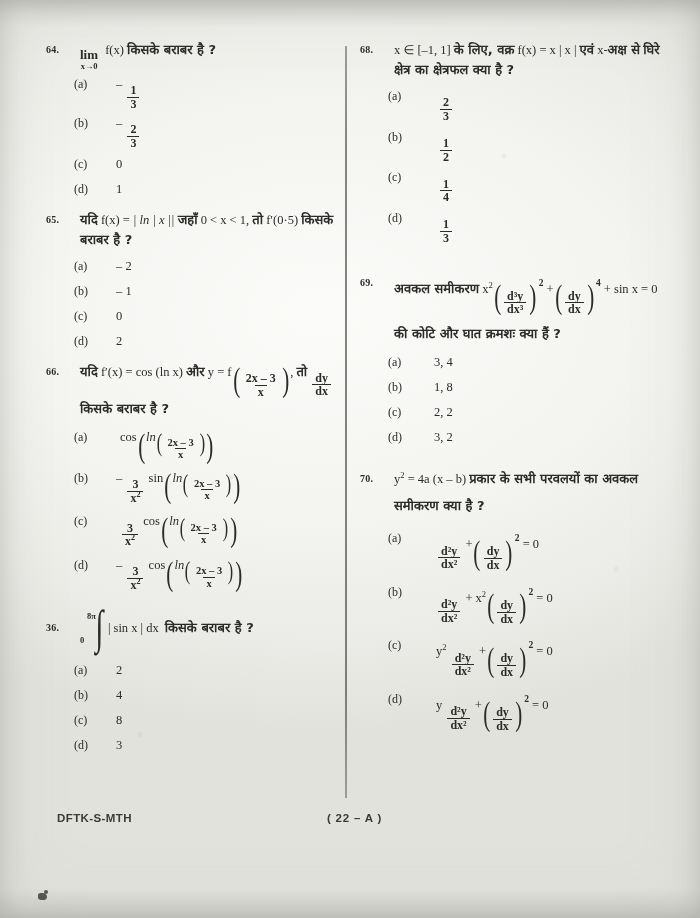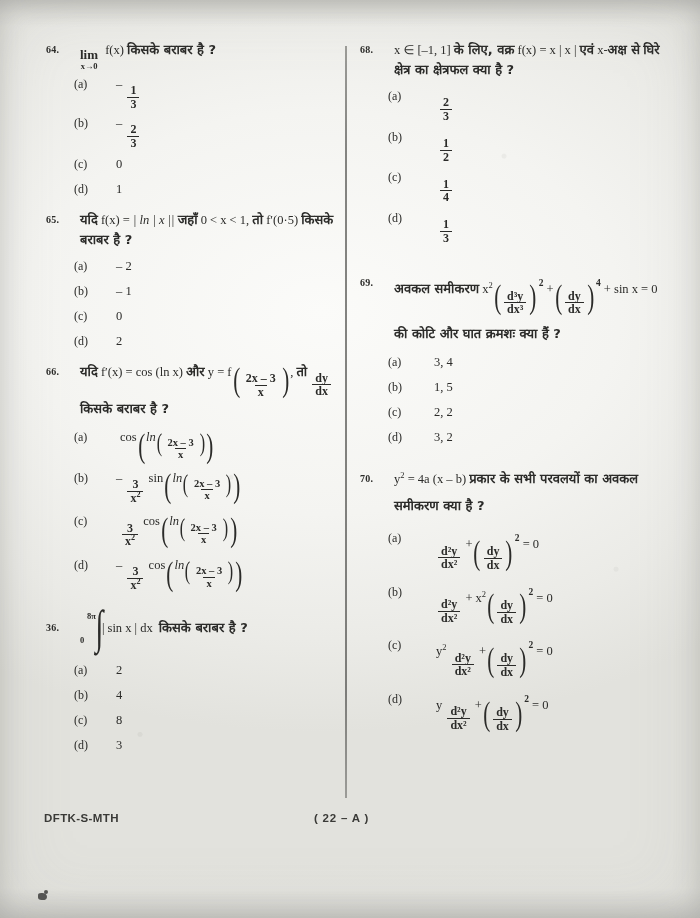--- a/index.html
+++ b/index.html
@@ -189,21 +189,21 @@
     font-weight: bold;
   }
   .limstack .lim-top { font-size: 13px; }
   .limstack .lim-bot { font-size: 8.5px; letter-spacing: -.2px; }
 
   
   .integral {
     display: inline-flex;
     align-items: center;
     vertical-align: middle;
-    margin-right: 0;
+    margin-right: 6px;
   }
   .int-lims {
     display: inline-flex;
     flex-direction: column;
     justify-content: space-between;
     height: 44px;
     font-size: 8.5px;
     font-weight: 700;
     padding-right: 1px;
   }
@@ -215,21 +215,21 @@
     font-family: "Liberation Serif", serif;
     font-weight: 400;
     transform: scaleX(.72) scaleY(1.18);
     display: inline-block;
     margin: 0 -3px;
   }
 
   
   .footer {
     position: absolute;
-    left: 44px;
+    left: 57px;
     top: 812px;
     width: 608px;
     display: flex;
     align-items: flex-end;
     font-family: "Liberation Sans", sans-serif;
     font-weight: 700;
     font-size: 11.5px;
     color: #3a3a37;
     letter-spacing: .4px;
   }
@@ -500,21 +500,21 @@
         <div style="margin-top:8px;"><span class="hi">की कोटि और घात क्रमशः क्या हैं ?</span></div>
       </div>
     </div>
     <div class="opts" style="margin-top:8px;">
       <div class="opt">
         <span class="olab">(a)</span>
         <span class="oval" style="padding-left:10px;">3, 4</span>
       </div>
       <div class="opt" style="margin-top:5px;">
         <span class="olab">(b)</span>
-        <span class="oval" style="padding-left:10px;">1, 5</span>
+        <span class="oval" style="padding-left:10px;">1, 8</span>
       </div>
       <div class="opt" style="margin-top:5px;">
         <span class="olab">(c)</span>
         <span class="oval" style="padding-left:10px;">2, 2</span>
       </div>
       <div class="opt" style="margin-top:5px;">
         <span class="olab">(d)</span>
         <span class="oval" style="padding-left:10px;">3, 2</span>
       </div>
     </div>

